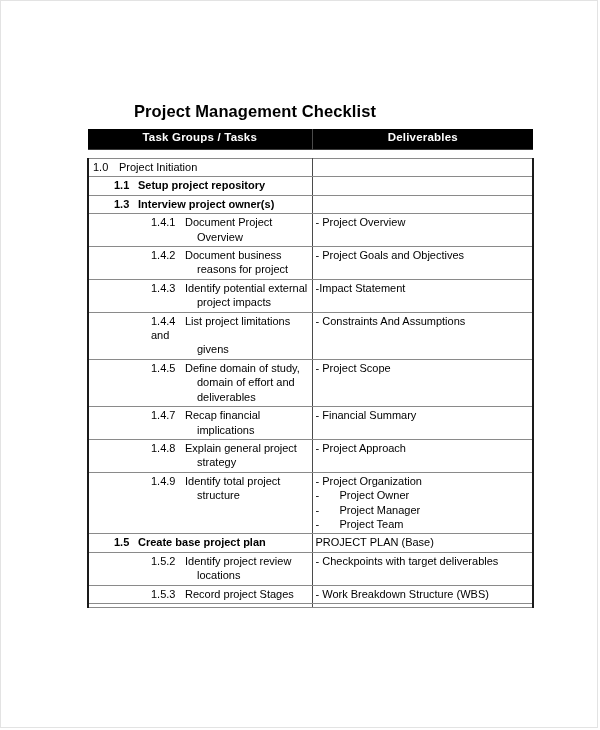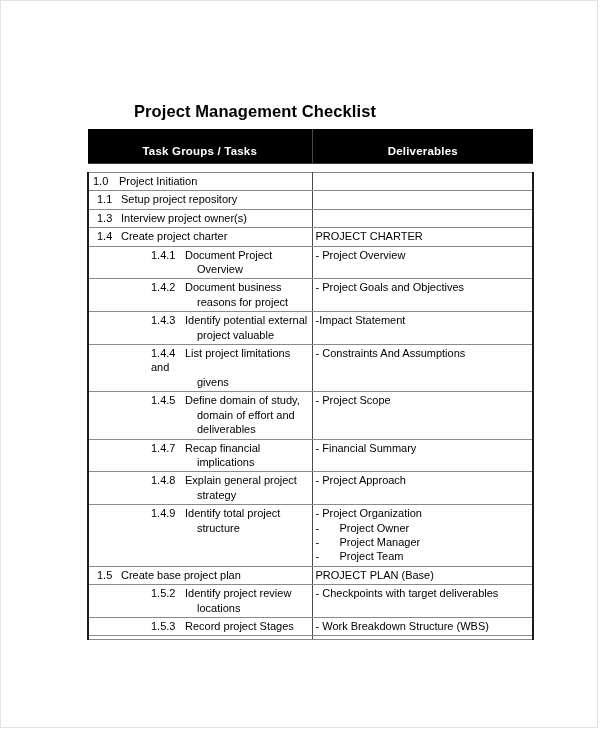--- a/index.html
+++ b/index.html
@@ -49,21 +49,21 @@
   table.checklist col.c-task { width: 224px; }
   table.checklist col.c-deliv { width: 221px; }
 
   
   thead th {
     background: #000000;
     color: #ffffff;
     font-size: 11.5px;
     font-weight: bold;
     text-align: center;
-    padding: 16px 0 6px 0;
+    padding: 2px 0 6px 0;
     border: 0;
     letter-spacing: 0.2px;
   }
   thead th.sep {
     border-left: 1px solid #4a4a4a;
   }
   
   tr.gap td {
     border: 0;
     height: 8px;
@@ -79,21 +79,21 @@
     padding: 1px 3px 2px 3px;
     line-height: 14.4px;
     background: #ffffff;
     margin-top: 16px;
   }
   tbody td.task { border-left: 2px solid #1a1a1a; }
   tbody td.deliv { border-right: 2px solid #1a1a1a; }
   tbody tr:first-child td { border-top: 1px solid #3a3a3a; }
 
   .lvl1 { padding-left: 4px; }
-  .lvl2 { padding-left: 8px; }
+  .lvl2 { padding-left: 25px; font-weight: bold; }
   .lvl3 { padding-left: 62px; }
 
   .num { display: inline-block; }
   .lvl1 .num { min-width: 26px; }
   .lvl2 .num { min-width: 24px; }
   .lvl3 .num { min-width: 34px; }
 
   .wrapline {
     display: block;
     padding-left: 46px;
@@ -147,33 +147,29 @@
           </tr>
           <tr>
             <td class="task lvl2"><span class="num">1.1</span><span>Setup project repository</span></td>
             <td class="deliv"><span></span></td>
           </tr>
           <tr>
             <td class="task lvl2"><span class="num">1.3</span><span>Interview project owner(s)</span></td>
             <td class="deliv"><span></span></td>
           </tr>
           <tr>
-            <td class="task lvl2"><span class="num">1.4</span><span>Create project charter</span></td>
-            <td class="deliv"><span>PROJECT CHARTER</span></td>
-          </tr>
-          <tr>
             <td class="task lvl3"><span class="num">1.4.1</span><span>Document Project</span><span class="wrapline">Overview</span></td>
             <td class="deliv"><span>- Project Overview</span></td>
           </tr>
           <tr>
             <td class="task lvl3"><span class="num">1.4.2</span><span>Document business</span><span class="wrapline">reasons for project</span></td>
             <td class="deliv"><span>- Project Goals and Objectives</span></td>
           </tr>
           <tr>
-            <td class="task lvl3"><span class="num">1.4.3</span><span>Identify potential external</span><span class="wrapline">project valuable</span></td>
+            <td class="task lvl3"><span class="num">1.4.3</span><span>Identify potential external</span><span class="wrapline">project impacts</span></td>
             <td class="deliv"><span>-Impact Statement</span></td>
           </tr>
           <tr>
             <td class="task lvl3"><span class="num">1.4.4</span><span>List project limitations and</span><span class="wrapline">givens</span></td>
             <td class="deliv"><span>- Constraints And Assumptions</span></td>
           </tr>
           <tr>
             <td class="task lvl3"><span class="num">1.4.5</span><span>Define domain of study,</span><span class="wrapline">domain of effort and</span><span class="wrapline">deliverables</span></td>
             <td class="deliv"><span>- Project Scope</span></td>
           </tr>

